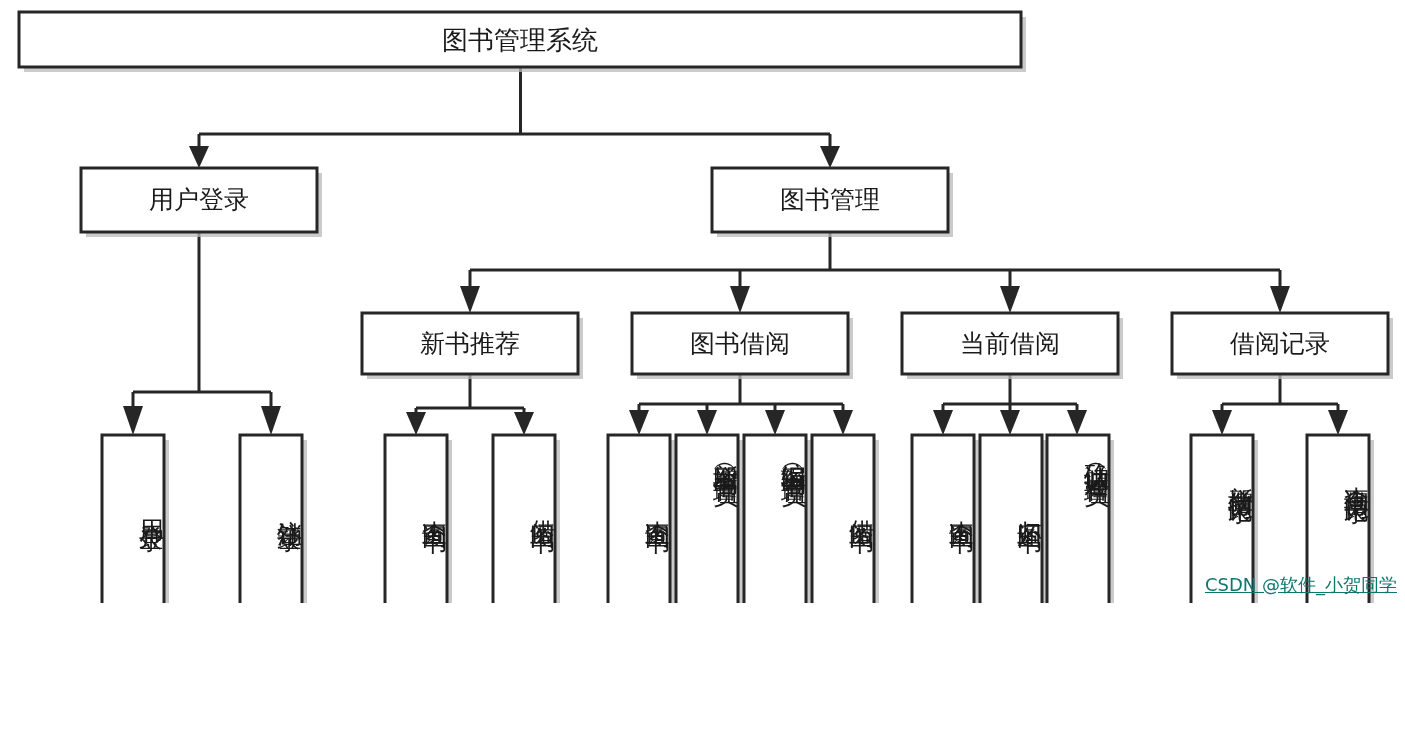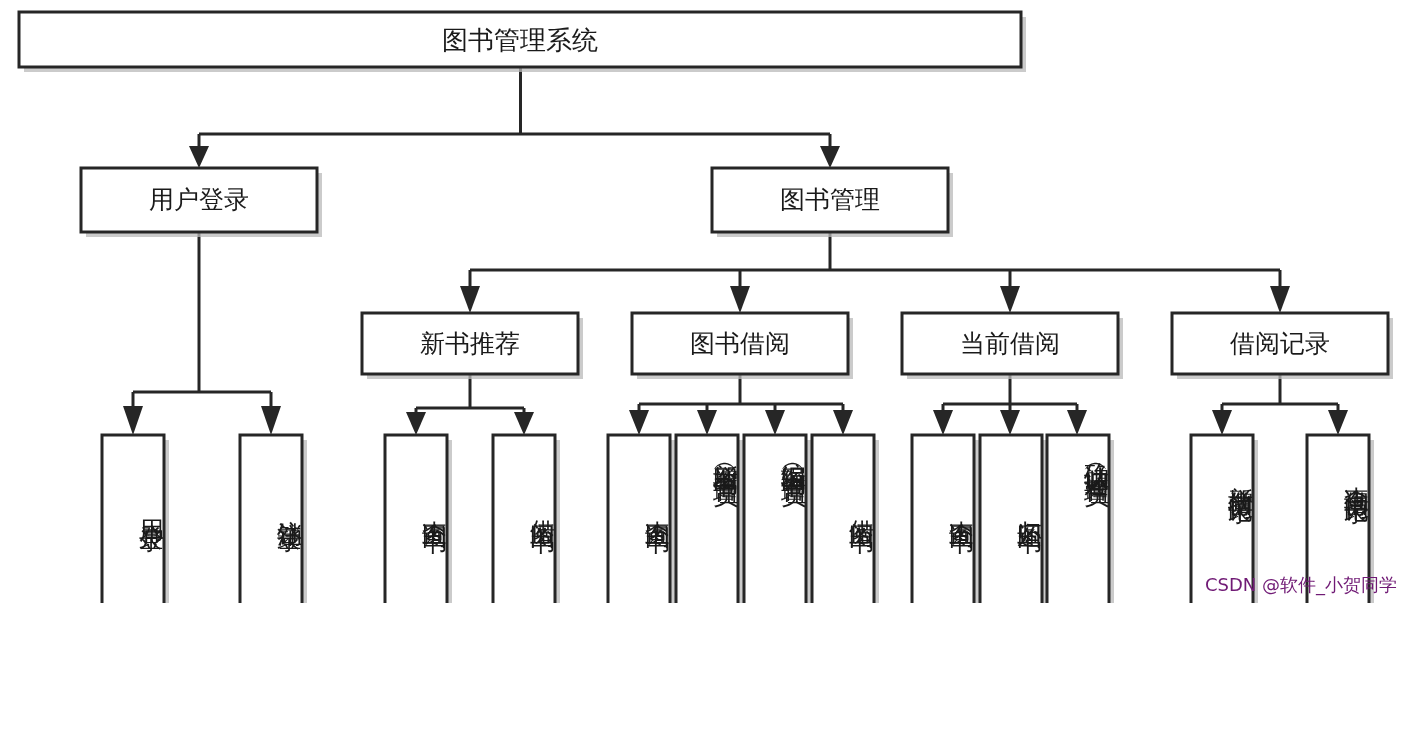--- a/index.html
+++ b/index.html
@@ -65,23 +65,24 @@
     text-align: center;
     white-space: nowrap;
     pointer-events: none;
   }
   .watermark {
     position: absolute;
     right: 8px;
     bottom: 6px;
     font-family: "DejaVu Sans", "Liberation Sans", sans-serif;
     font-size: 18px;
-    color: #701a75;
+    color: #0f766e;
     white-space: nowrap;
     user-select: none;
+    text-decoration: underline;
   }
 </style>
 </head>
 <body>
 
 <div id="diagram-root">
 
   <svg id="flow" viewBox="0 0 1405 747" xmlns="http://www.w3.org/2000/svg">
 
     <g>

